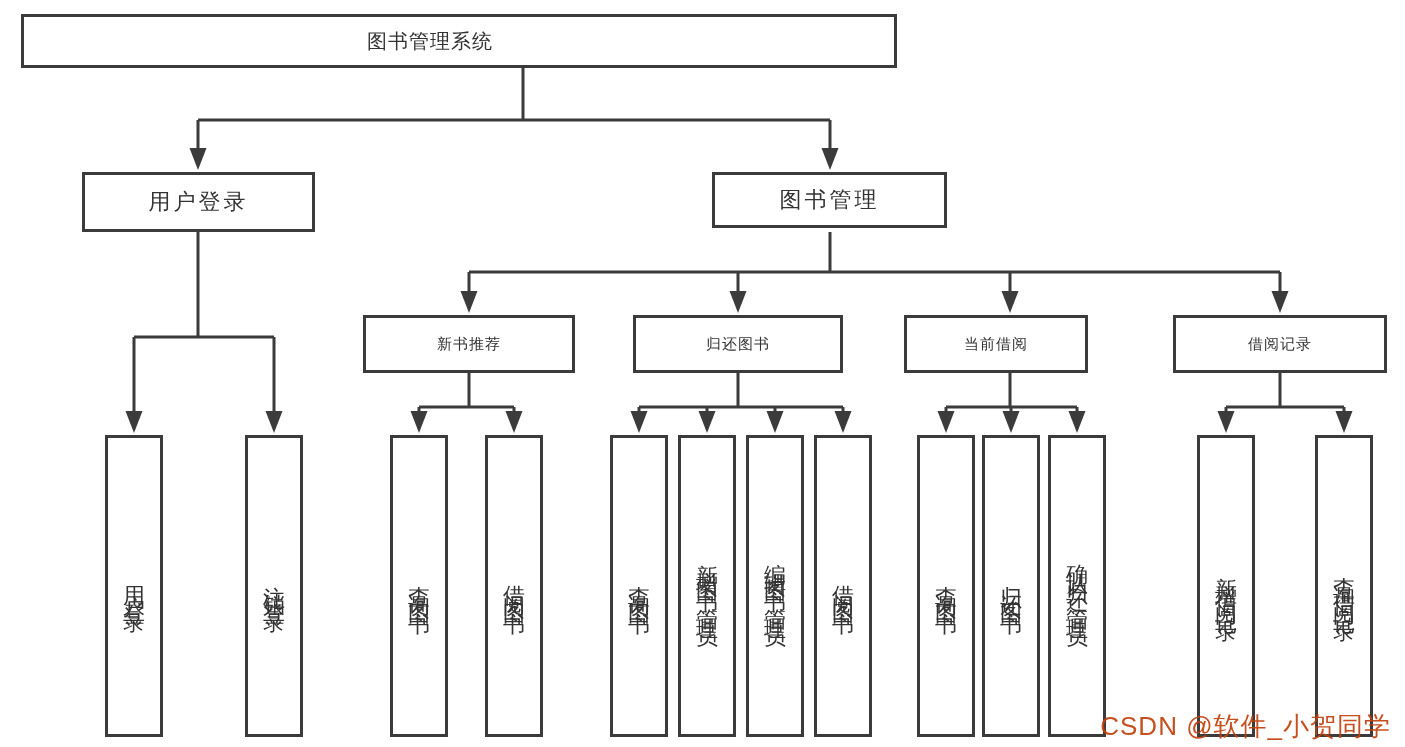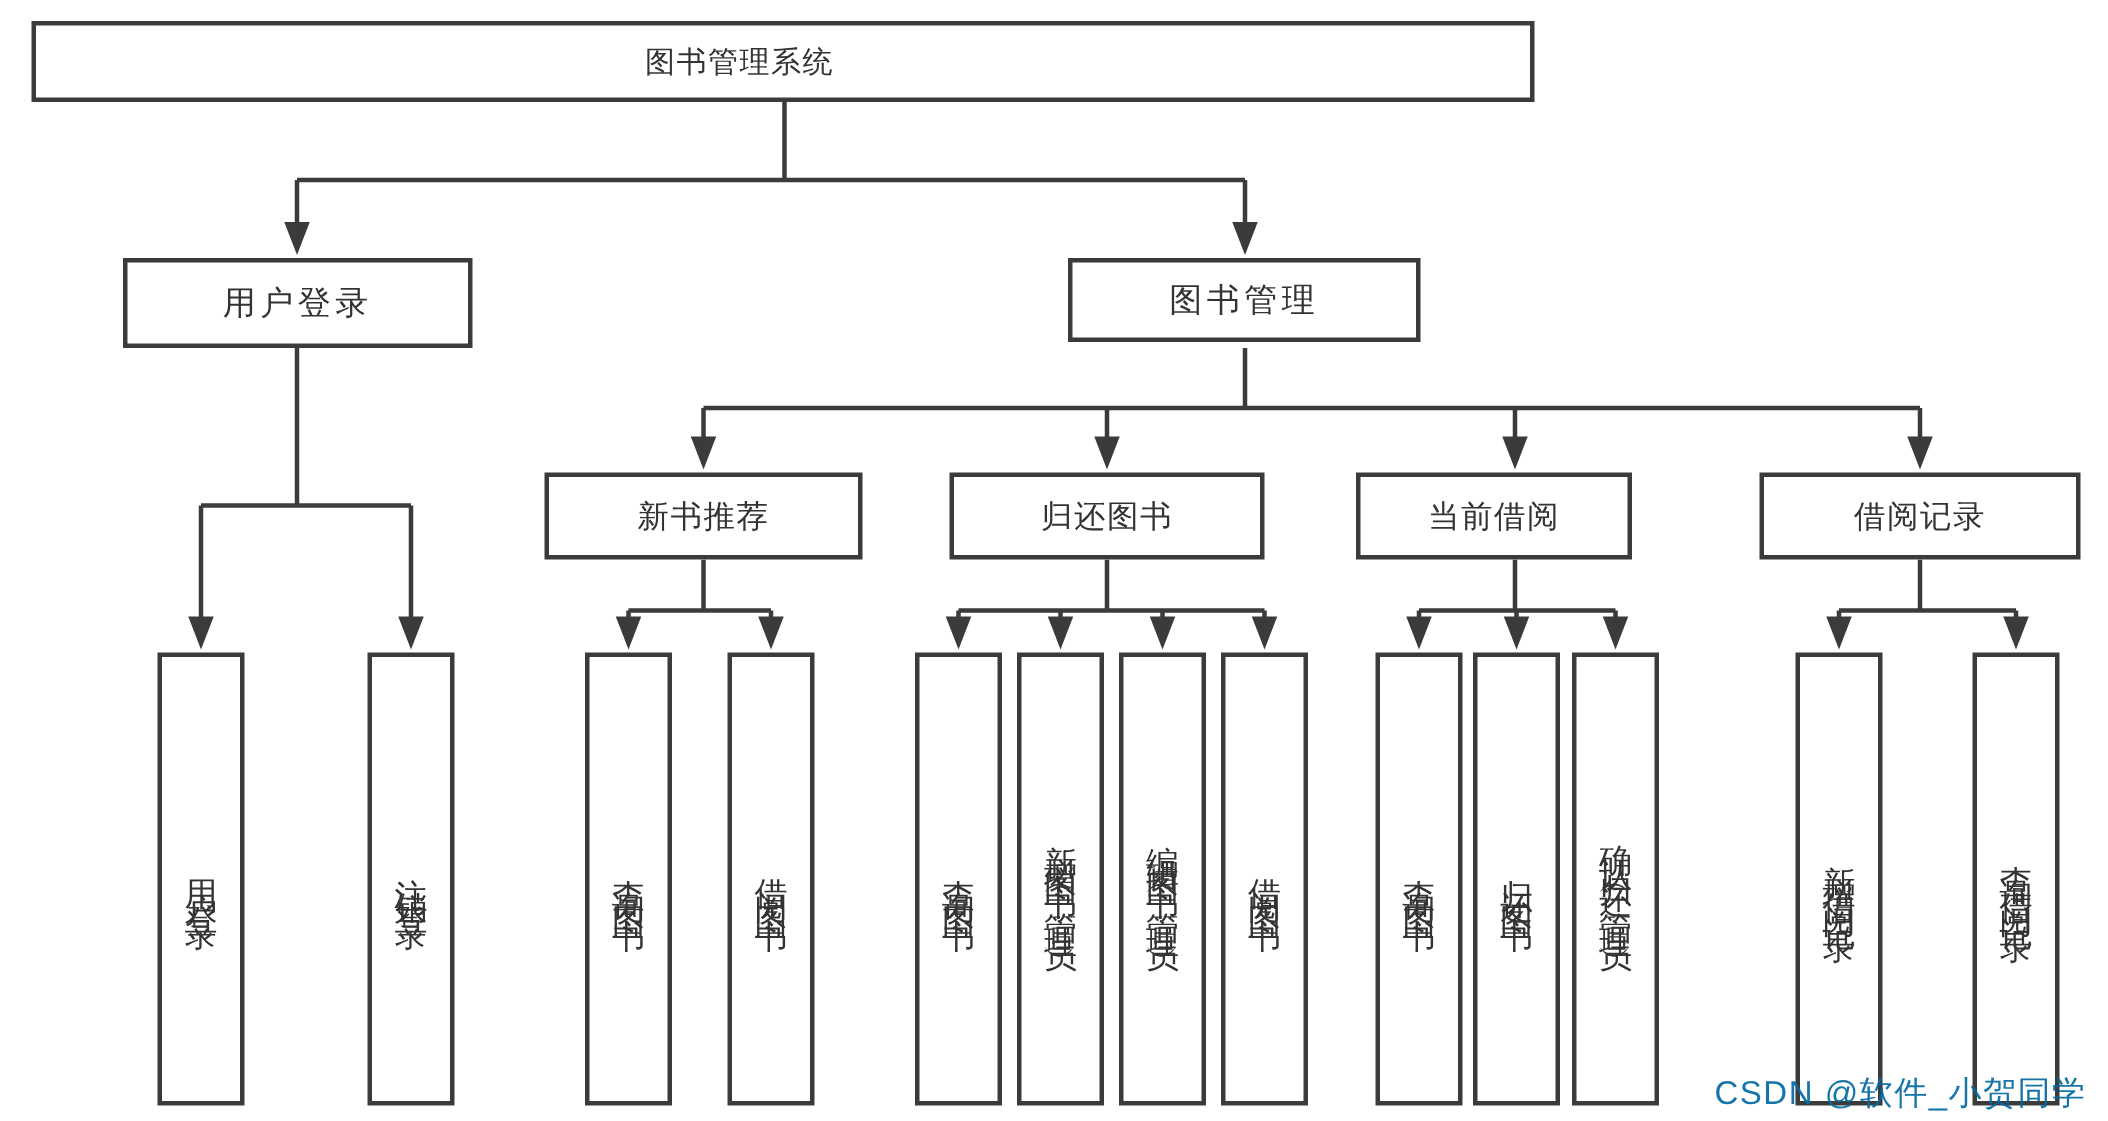--- a/index.html
+++ b/index.html
@@ -19,21 +19,21 @@
     border: 3px solid #3b3b3b;
     background: #ffffff;
     display: flex;
     align-items: center;
     justify-content: center;
     z-index: 1;
   }
   .node.root span  { font-size: 20px; letter-spacing: 1px; }
   .node.root       { padding-right: 58px; }
   .node.lvl2 span  { font-size: 22px; letter-spacing: 3px; }
-  .node.lvl3 span  { font-size: 21px; letter-spacing: 1px; }
+  .node.lvl3 span  { font-size: 15px; letter-spacing: 1px; }
   .leaf {
     position: absolute;
     top: 435px;
     width: 58px;
     height: 302px;
     box-sizing: border-box;
     border: 3px solid #3b3b3b;
     background: #ffffff;
     display: flex;
     align-items: center;
@@ -46,22 +46,22 @@
     white-space: nowrap;
     line-height: 1;
     font-size: 22px;
     letter-spacing: 9px;
     color: #333333;
   }
   .watermark {
     position: absolute;
     right: 14px;
     bottom: 3px;
-    font-size: 22px;
-    color: #0369a1;
+    font-size: 26px;
+    color: #c2410c;
     opacity: 0.92;
     z-index: 2;
     letter-spacing: 1px;
   }
 </style>
 </head>
 <body>
 
 <div id="stage">
 
@@ -91,21 +91,21 @@
       <polygon points="766.5,411 783.5,411 775,433"></polygon>
       <polygon points="834.5,411 851.5,411 843,433"></polygon>
       <polygon points="937.5,411 954.5,411 946,433"></polygon>
       <polygon points="1002.5,411 1019.5,411 1011,433"></polygon>
       <polygon points="1068.5,411 1085.5,411 1077,433"></polygon>
       <polygon points="1217.5,411 1234.5,411 1226,433"></polygon>
       <polygon points="1335.5,411 1352.5,411 1344,433"></polygon>
     </g>
   </svg>
 
-  <div class="node root" style="left:21px;top:14px;width:1002px;height:54px">
+  <div class="node root" style="left:21px;top:14px;width:876px;height:54px">
     <span>图书管理系统</span>
   </div>
 
   <div class="node lvl2" style="left:82px;top:172px;width:233px;height:60px">
     <span>用户登录</span>
   </div>
   <div class="node lvl2" style="left:712px;top:172px;width:235px;height:56px">
     <span>图书管理</span>
   </div>
 

